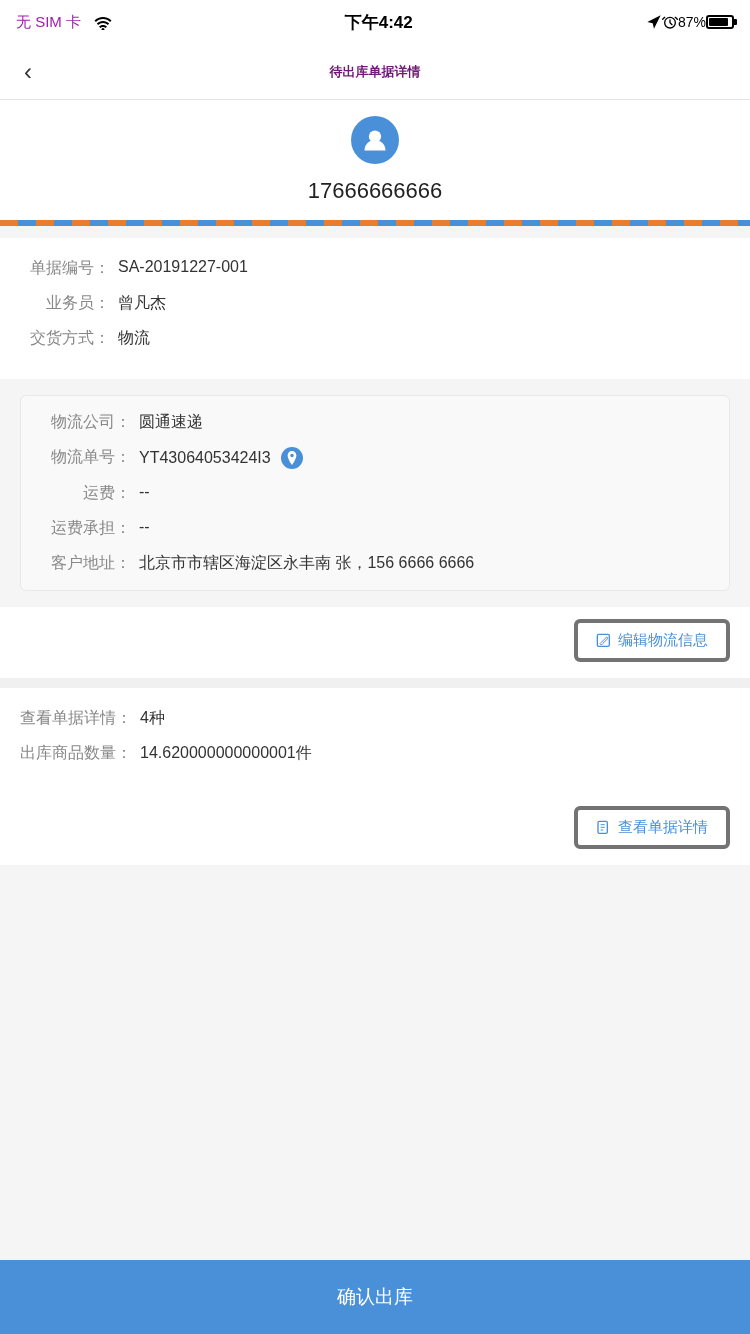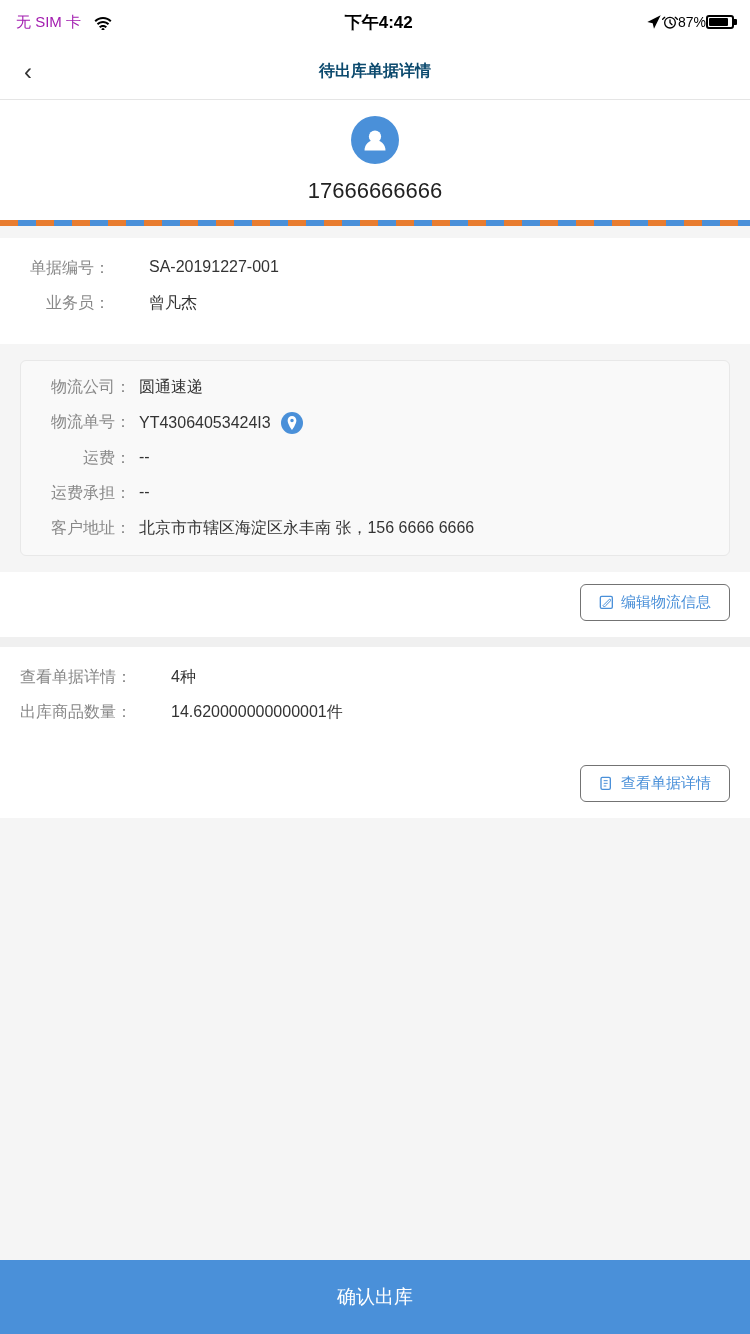--- a/index.html
+++ b/index.html
@@ -65,23 +65,23 @@
     }
     .nav-back {
       position: absolute;
       left: 16px;
       font-size: 24px;
       color: #333;
       cursor: pointer;
       padding: 8px;
     }
     .nav-title {
-      font-size: 16px;
+      font-size: 13px;
       font-weight: 600;
-      color: #0c4a6e;
+      color: #701a75;
     }
 
     
     .dashed-separator {
       height: 6px;
       background: repeating-linear-gradient(
         90deg,
         #e87c2f 0px,
         #e87c2f 18px,
         #4a90d9 18px,
@@ -117,21 +117,20 @@
     .info-section {
       background: #fff;
       margin-top: 12px;
       padding: 20px 20px 16px;
     }
     .info-row {
       display: flex;
       align-items: flex-start;
       margin-bottom: 14px;
       font-size: 16px;
-      gap: 31px;
     }
     .info-label {
       color: #888;
       min-width: 90px;
       text-align: right;
       flex-shrink: 0;
     }
     .info-value {
       color: #333;
       margin-left: 8px;
@@ -183,21 +182,21 @@
     .dash-value { color: #333; }
 
     
     .edit-logistics-btn {
       display: flex;
       justify-content: flex-end;
       padding: 12px 20px 16px;
       background: #fff;
     }
     .btn-outline {
-      border: 1px solid #737373;
+      border: 4px solid #737373;
       border-radius: 6px;
       padding: 8px 18px;
       color: #4a90d9;
       font-size: 15px;
       background: #fff;
       cursor: pointer;
       display: flex;
       align-items: center;
       gap: 6px;
     }
@@ -292,20 +291,24 @@
 
 <div class="info-section">
   <div class="info-row">
     <span class="info-label">单据编号：</span>
     <span class="info-value">SA-20191227-001</span>
   </div>
   <div class="info-row">
     <span class="info-label">业务员：</span>
     <span class="info-value">曾凡杰</span>
   </div>
+  <div class="info-row">
+    <span class="info-label">交货方式：</span>
+    <span class="info-value">物流</span>
+  </div>
 </div>
 
 <div class="logistics-card">
   <div class="logistics-row">
     <span class="logistics-label">物流公司：</span>
     <span class="logistics-value">圆通速递</span>
   </div>
   <div class="logistics-row">
     <span class="logistics-label">物流单号：</span>
     <span class="logistics-value">

